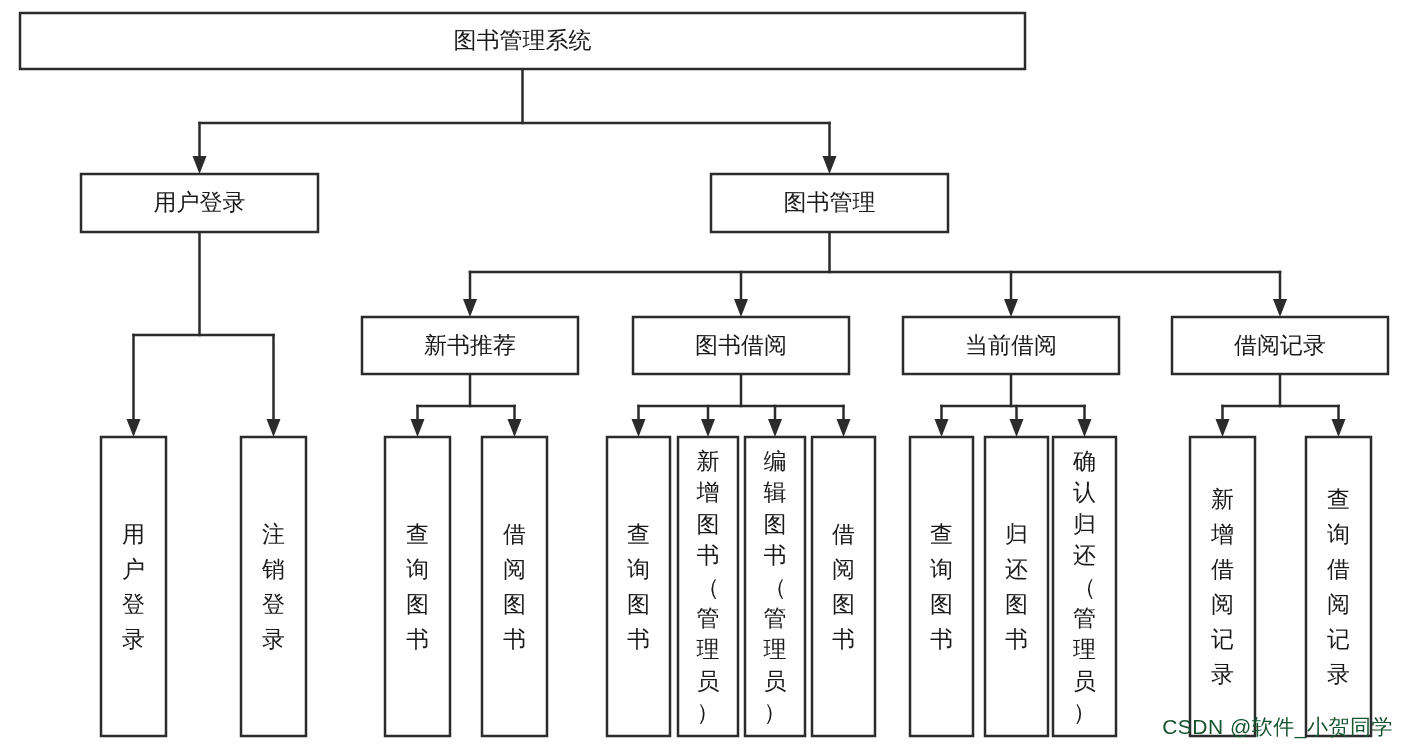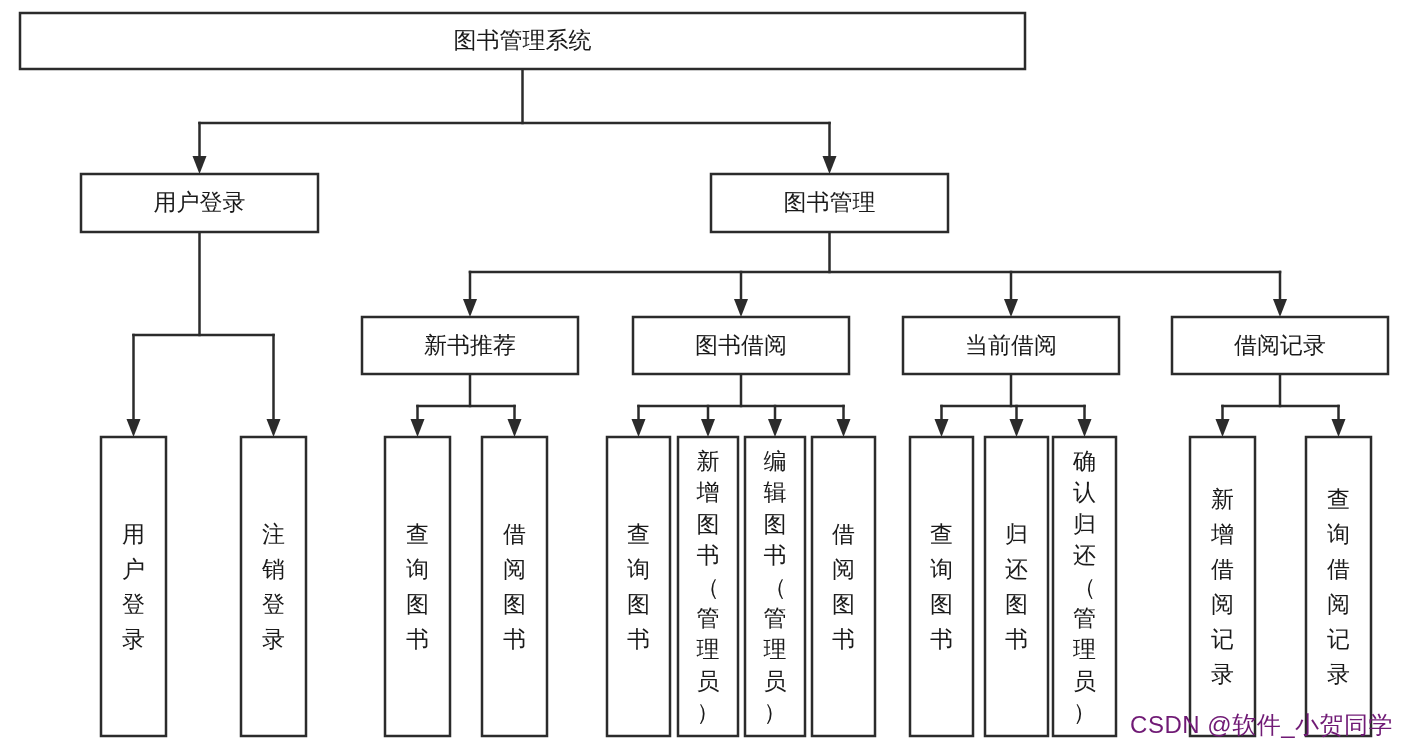--- a/index.html
+++ b/index.html
@@ -49,22 +49,22 @@
     stroke-linecap: square;
   }
   .arrow-head {
     fill: #2b2b2b;
     stroke: none;
   }
   .watermark {
     position: absolute;
     right: 12px;
     bottom: 6px;
-    color: #701a75;
-    font-size: 24px;
+    color: #14532d;
+    font-size: 21px;
     font-family: "Liberation Sans", "DejaVu Sans", sans-serif;
     letter-spacing: 0.5px;
     white-space: nowrap;
     pointer-events: none;
   }
 </style>
 </head>
 <body>
 
 <div id="stage">

